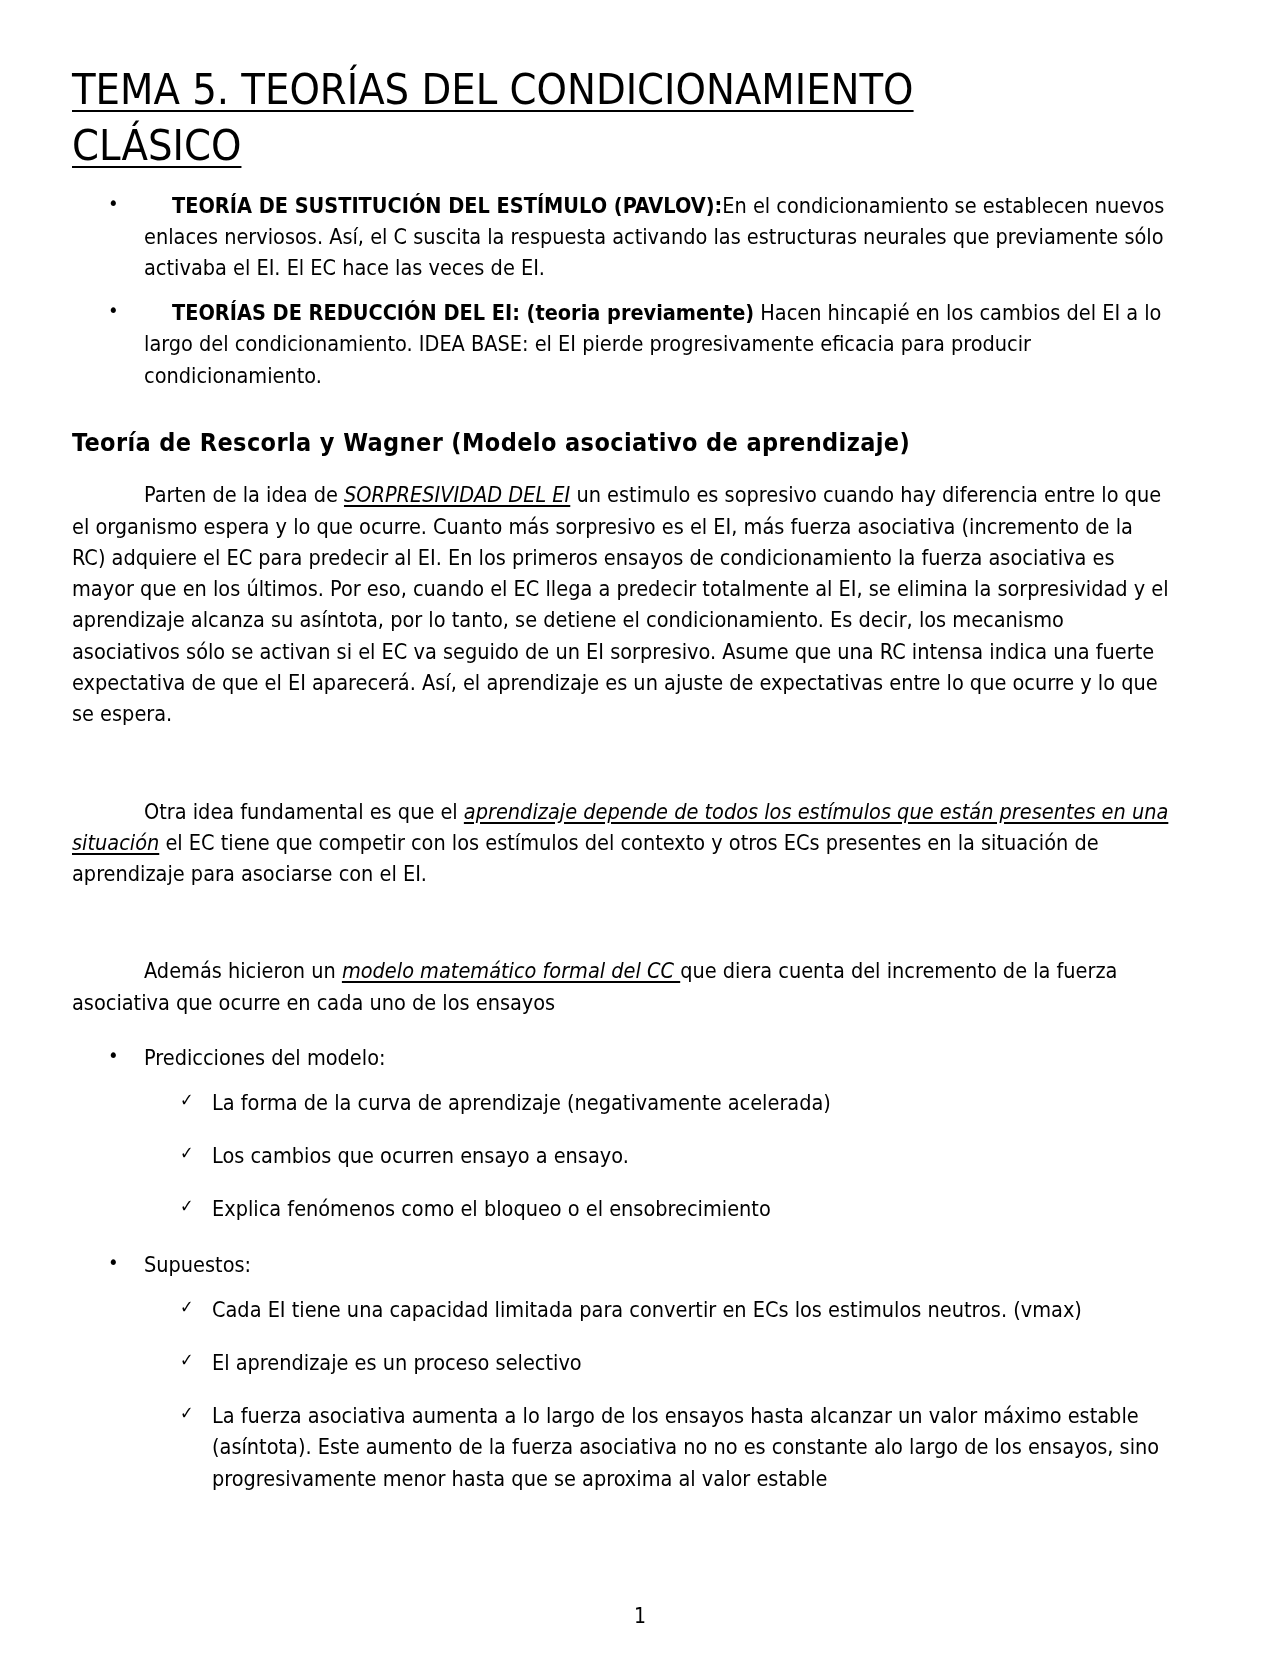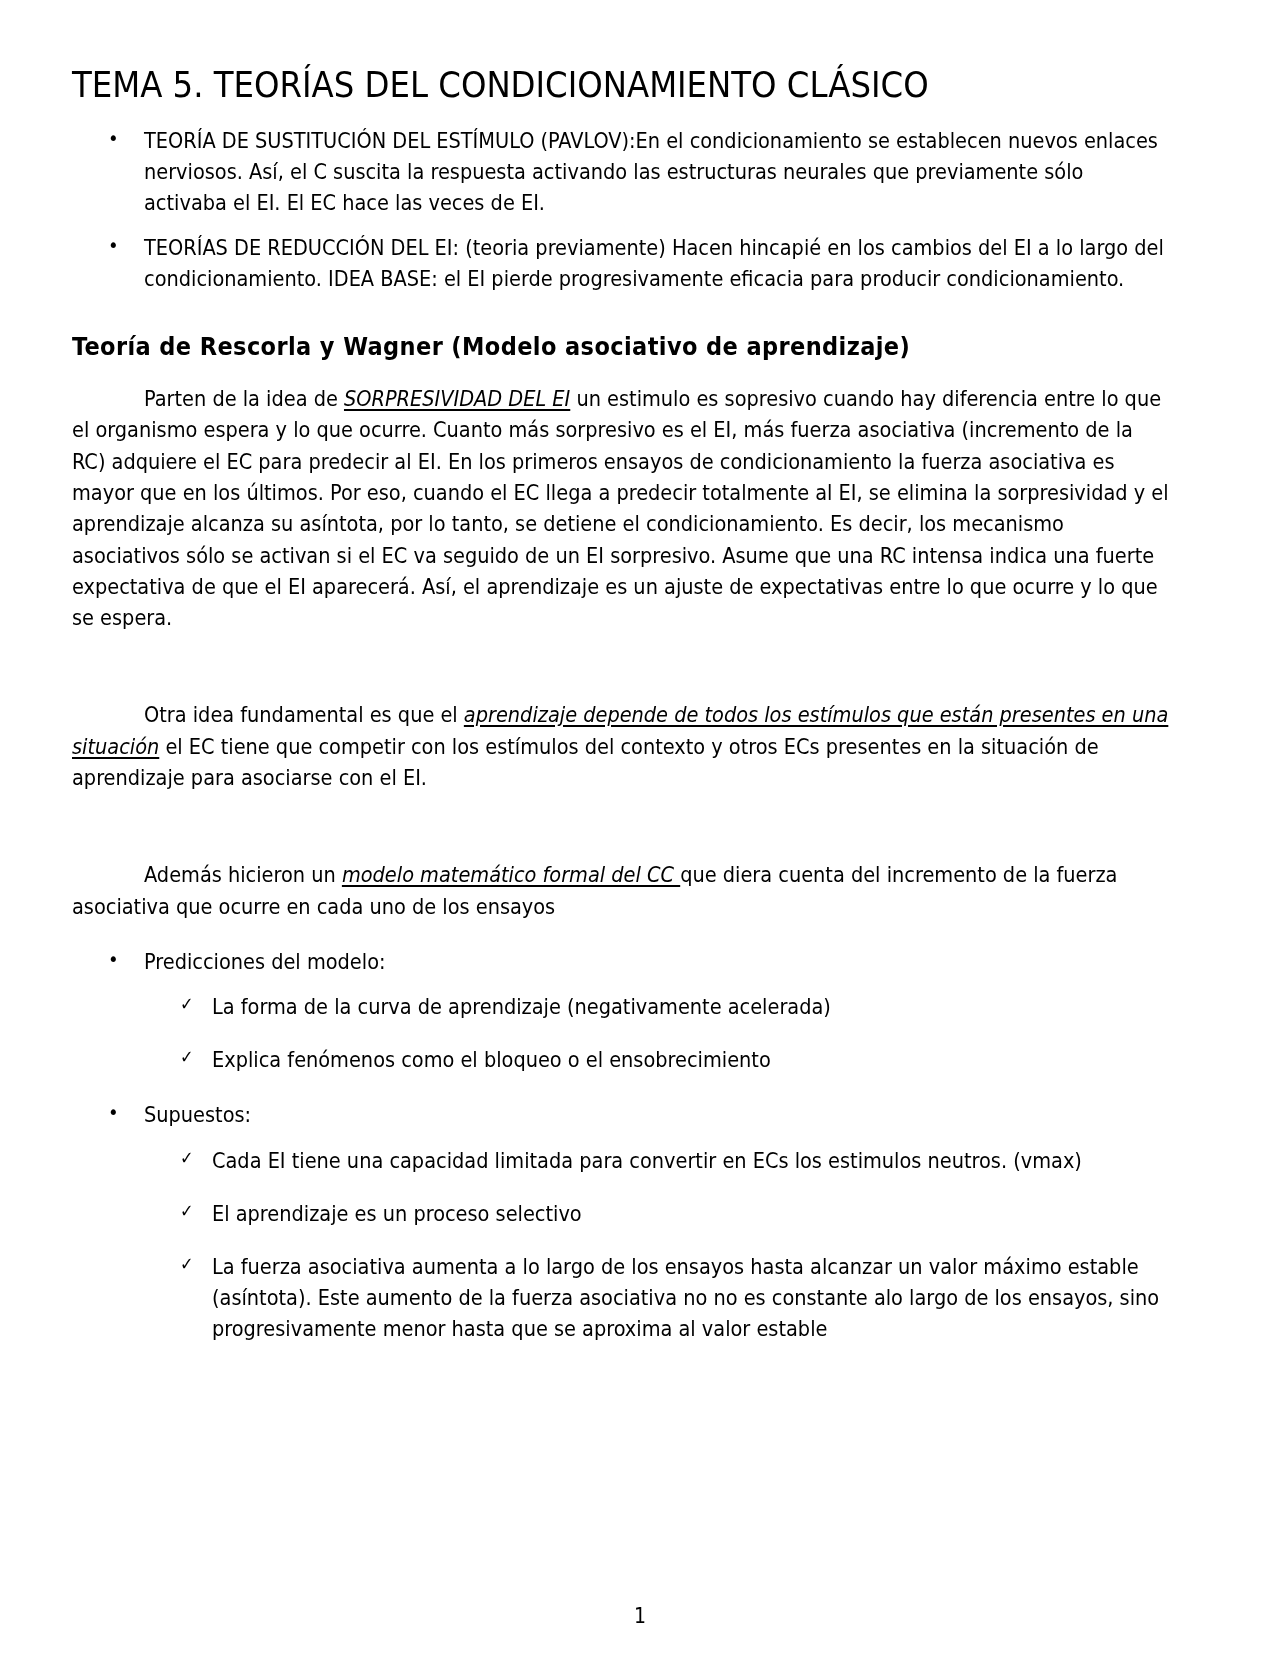--- a/index.html
+++ b/index.html
@@ -19,26 +19,27 @@
   .page {
     position: relative;
     width: 1280px;
     height: 1656px;
     box-sizing: border-box;
     padding: 62px 110px 0 72px;
   }
 
   
   .doc-title {
-    font-size: 36px;
+    font-size: 43px;
     font-weight: 400;
     line-height: 1.30;
     letter-spacing: 0px;
     margin: 0 0 0 0;
     padding: 0;
+    text-decoration: underline;
     text-underline-offset: 6px;
     text-decoration-thickness: 2px;
     font-stretch: condensed;
     max-width: 980px;
   }
 
   
   .lead-question {
     font-size: 21.5px;
     line-height: 1.42;
@@ -60,21 +61,21 @@
   }
   ul.l1 > li::before {
     content: "\2022";
     position: absolute;
     left: 36px;
     top: -1px;
     font-size: 20px;
     line-height: 1.45;
   }
   ul.l1 > li.tight { margin-bottom: 0; }
-  .b { font-weight: normal; }
+  .b { font-weight: bold; margin-left: 28px; }
 
   
   .section-heading {
     font-size: 25px;
     font-weight: bold;
     line-height: 1.3;
     margin: 36px 0 4px 0;
     letter-spacing: 0.4px;
   }
 
@@ -175,20 +176,21 @@
 
   <div class="gap-lg"></div>
 
   <p class="body indent"><span>Además hicieron un </span><span class="u-i">modelo matemático formal del CC </span><span> que diera cuenta del incremento de la fuerza asociativa que ocurre en cada uno de los ensayos</span></p>
 
   <ul class="l1b">
     <li>Predicciones del modelo:</li>
   </ul>
   <ul class="l2">
     <li>La forma de la curva de aprendizaje (negativamente acelerada)</li>
+    <li>Los cambios que ocurren ensayo a ensayo.</li>
     <li>Explica fenómenos como el bloqueo o el ensobrecimiento</li>
   </ul>
 
   <ul class="l1b">
     <li>Supuestos:</li>
   </ul>
   <ul class="l2 last">
     <li>Cada EI tiene una capacidad limitada para convertir en ECs los estimulos neutros. (vmax)</li>
     <li>El aprendizaje es un proceso selectivo</li>
     <li><span>La fuerza asociativa aumenta a lo largo de los ensayos hasta alcanzar un valor máximo estable (asíntota). Este aumento de la fuerza asociativa no no es constante alo largo de los ensayos, sino </span><span class="i">progresivamente menor</span><span> hasta que se aproxima al valor estable</span></li>

